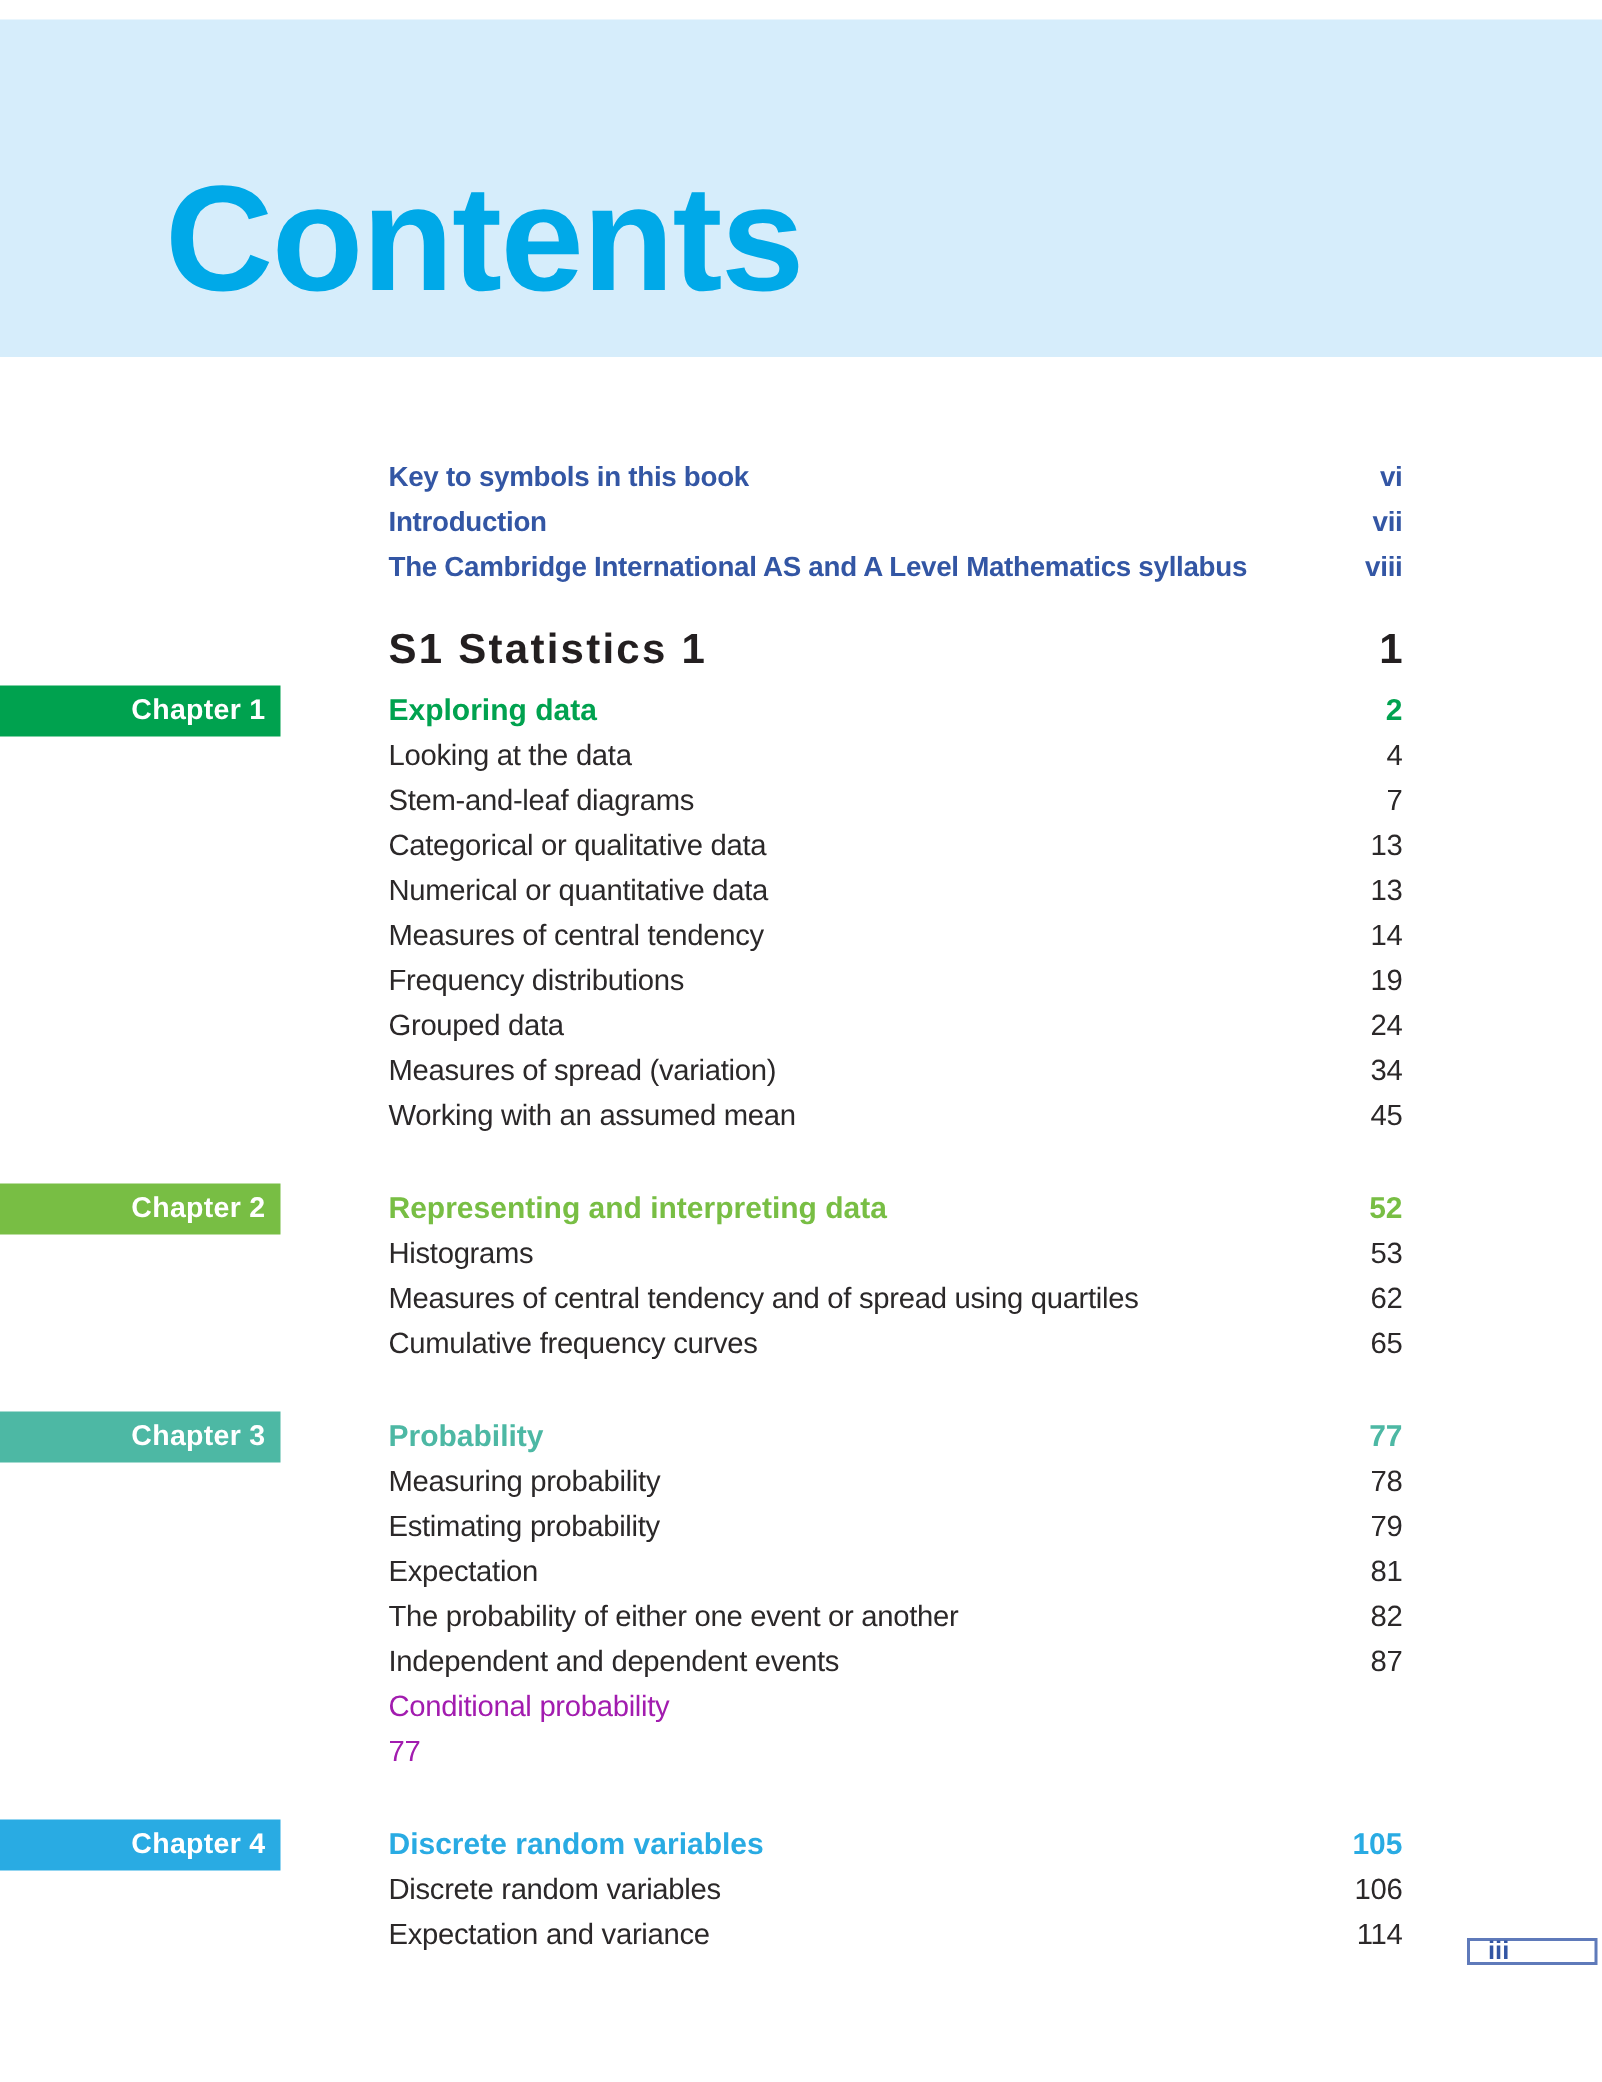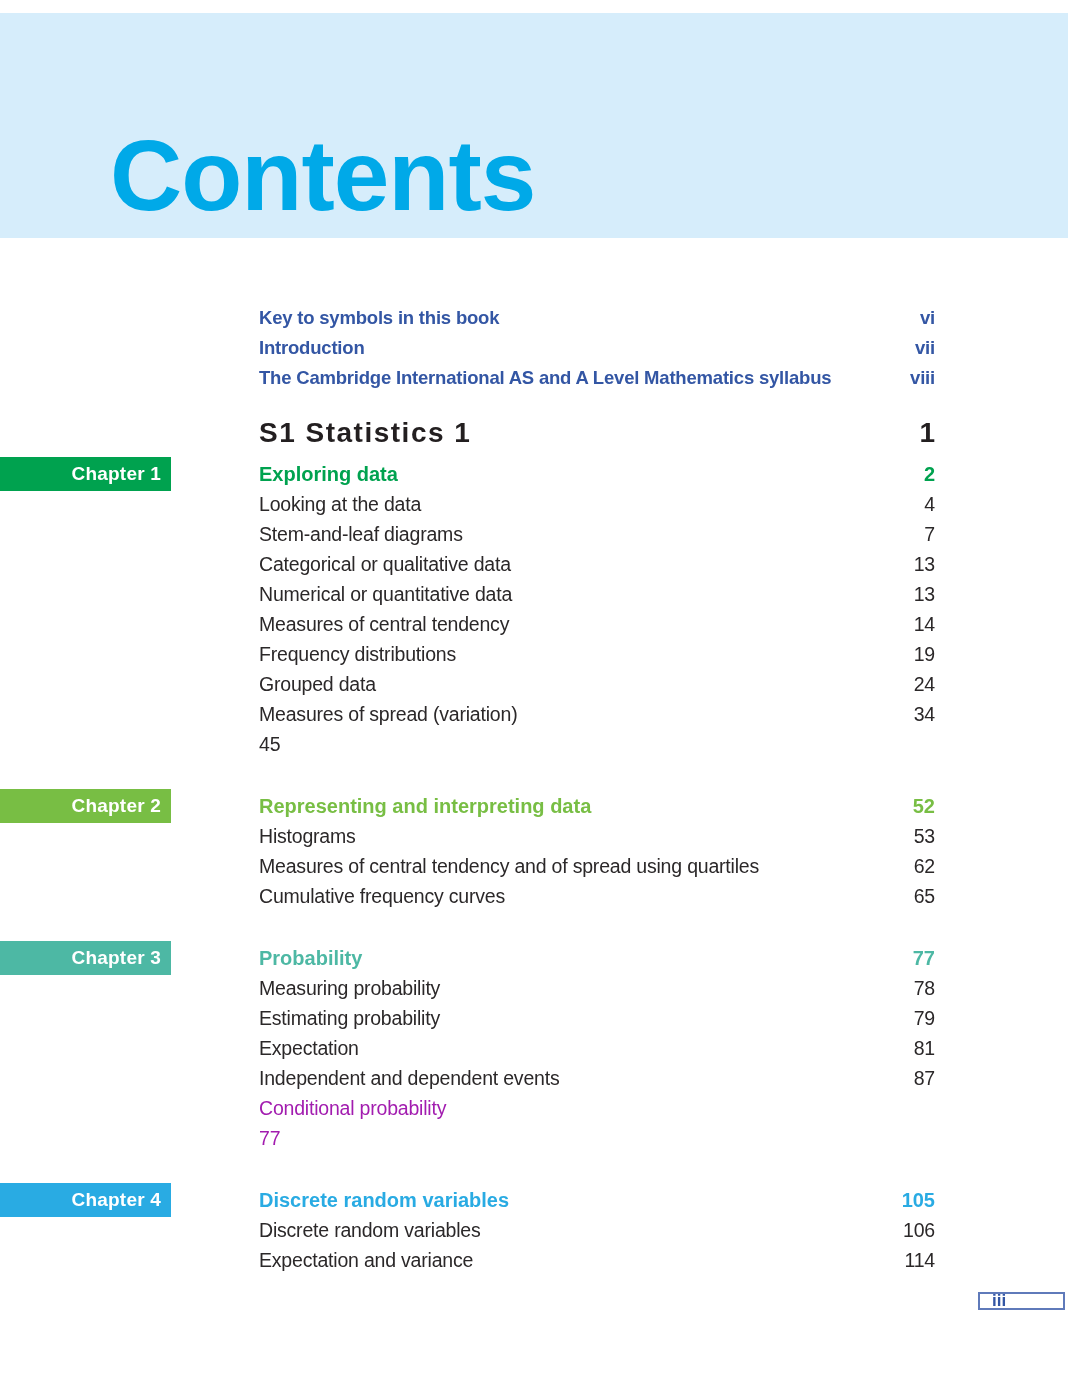--- a/index.html
+++ b/index.html
@@ -6,21 +6,21 @@
   body{
     width:1068px;height:1388px;position:relative;background:#ffffff;
     font-family:"Liberation Sans", sans-serif;overflow:hidden;
     -webkit-font-smoothing:antialiased;
   }
   
   .banner{
     position:absolute;top:13px;left:0;width:1068px;height:225px;
   }
   .contents-title{
-    position:absolute;left:110px;top:112px;
+    position:absolute;left:110px;top:96px;
     font-size:100px;font-weight:bold;line-height:1;letter-spacing:-1px;
   }
   
   .content{
     position:absolute;left:259px;top:303px;width:676px;
   }
   .row{
     display:flex;justify-content:space-between;align-items:baseline;
     line-height:30px;white-space:nowrap;
   }
@@ -33,21 +33,21 @@
     display:flex;justify-content:space-between;align-items:baseline;
   }
   .part-row .pg{letter-spacing:0;}
   .section{margin-top:32px;}
   .section.first{margin-top:8px;}
   .section-heading{
     position:relative;display:flex;justify-content:space-between;align-items:baseline;
     line-height:30px;font-size:20px;font-weight:bold;white-space:nowrap;
   }
   .chapter-tab{
-    position:absolute;left:-259px;top:-2px;width:171px;height:34px;
+    position:absolute;left:-259px;top:-2px;width:187px;height:34px;
     box-sizing:border-box;display:flex;align-items:center;justify-content:flex-end;
     padding-right:10px;color:#ffffff;font-size:19px;font-weight:bold;letter-spacing:0.2px;
   }
   .entry{
     display:flex;justify-content:space-between;align-items:flex-start;
     line-height:30px;font-size:19.5px;letter-spacing:-0.2px;white-space:nowrap;
   }
   
   .folio{
     position:absolute;left:978px;top:1292px;width:87px;height:18px;
@@ -117,20 +117,21 @@
         </div>
         <div class="entry" style="color: rgb(43, 40, 41);">
           <span>Grouped data</span>
           <span>24</span>
         </div>
         <div class="entry" style="color: rgb(43, 40, 41); gap: 33px;">
           <span>Measures of spread (variation)</span>
           <span>34</span>
         </div>
         <div class="entry" style="color: rgb(43, 40, 41);">
+          <span>Working with an assumed mean</span>
           <span>45</span>
         </div>
       </div>
       <div class="section">
         <div class="section-heading">
           <div class="chapter-tab" style="background: rgb(120, 190, 68);">Chapter 2</div>
           <span class="section-title" style="color: rgb(120, 190, 68);">Representing and interpreting data</span>
           <span class="section-page" style="color: rgb(120, 190, 68);">52</span>
         </div>
         <div class="entry" style="color: rgb(43, 40, 41);">
@@ -158,20 +159,24 @@
         </div>
         <div class="entry" style="color: rgb(43, 40, 41);">
           <span>Estimating probability</span>
           <span>79</span>
         </div>
         <div class="entry" style="color: rgb(43, 40, 41);">
           <span>Expectation</span>
           <span>81</span>
         </div>
         <div class="entry" style="color: rgb(43, 40, 41);">
+          <span>The probability of either one event or another</span>
+          <span>82</span>
+        </div>
+        <div class="entry" style="color: rgb(43, 40, 41);">
           <span>Independent and dependent events</span>
           <span>87</span>
         </div>
         <div class="entry" style="color: #a21caf; flex-direction: column;">
           <span>Conditional probability</span>
           <span>77</span>
         </div>
       </div>
       <div class="section">
         <div class="section-heading">

